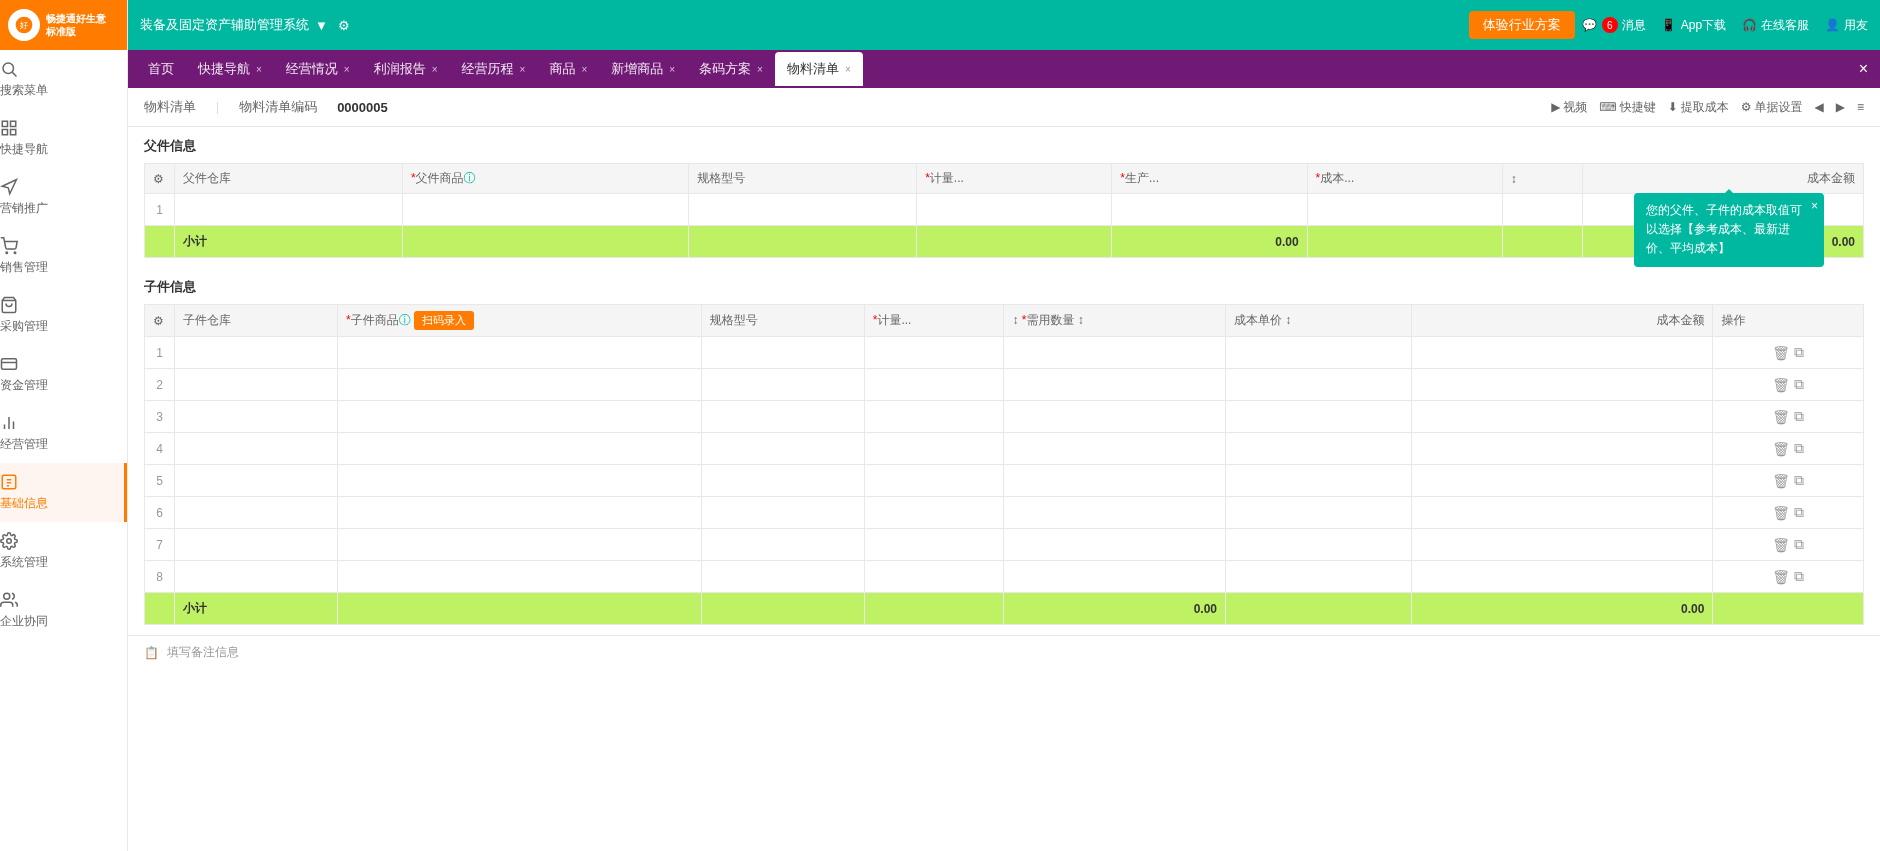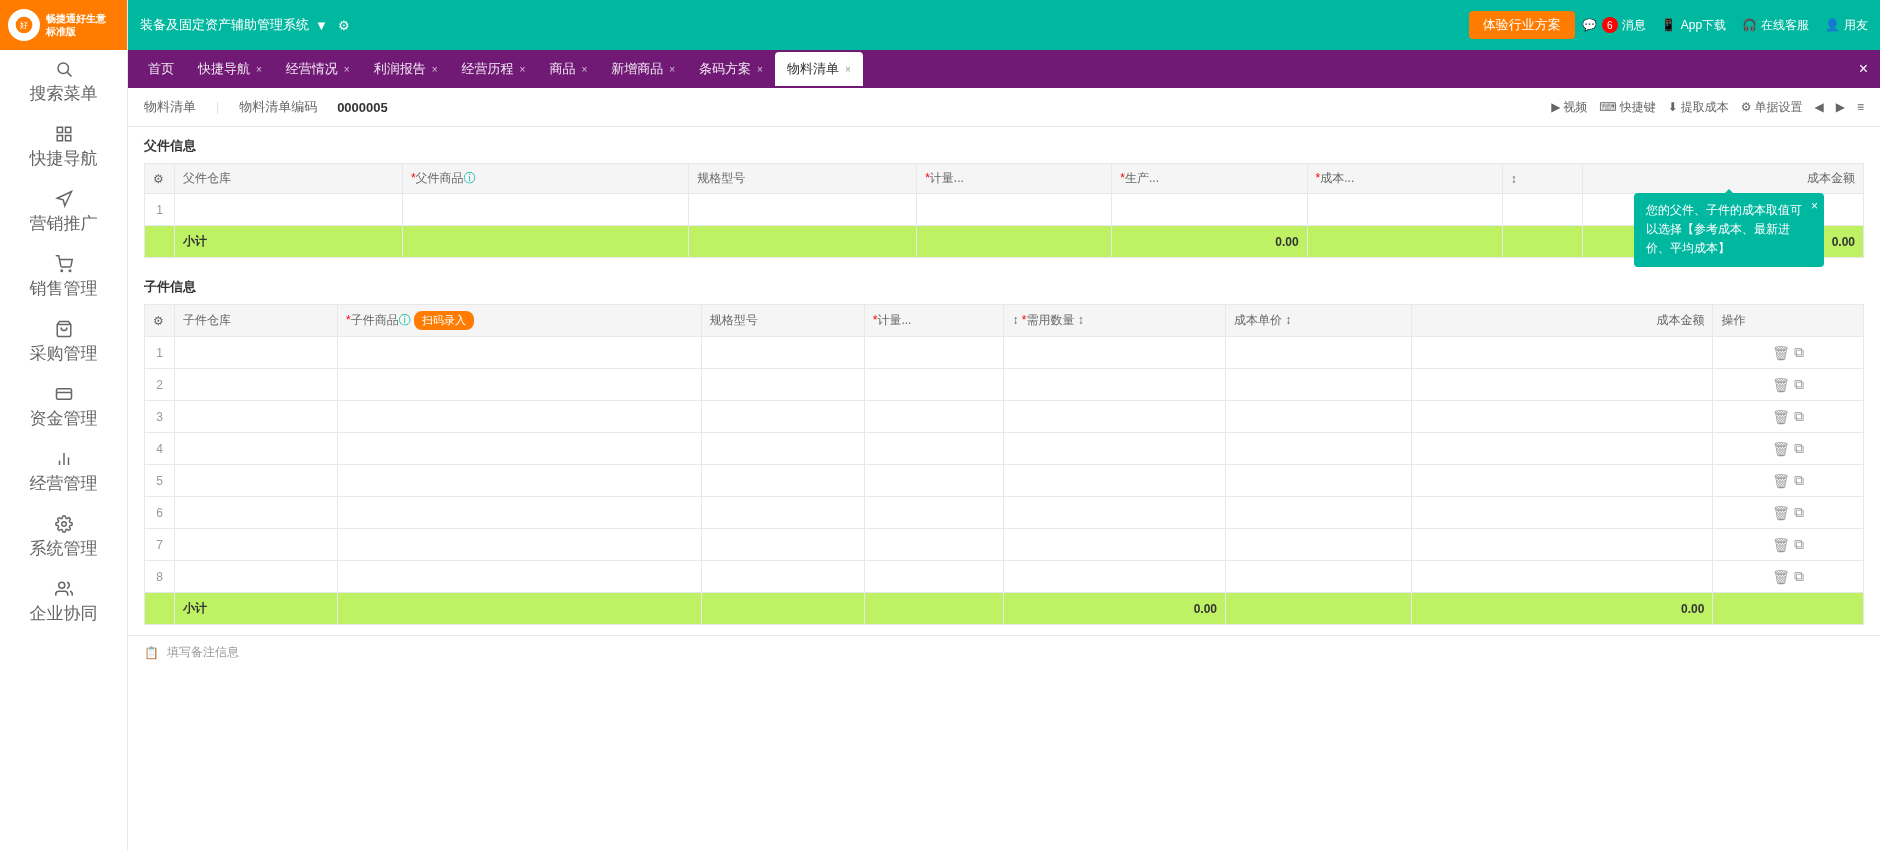--- a/index.html
+++ b/index.html
@@ -4,21 +4,21 @@
   <style>
     * { box-sizing: border-box; margin: 0; padding: 0; }
     body { font-family: 'Microsoft YaHei', Arial, sans-serif; font-size: 12px; background: #f5f5f5; display: flex; height: 851px; overflow: hidden; }
 
     
     .sidebar { width: 128px; background: #fff; border-right: 1px solid #e8e8e8; display: flex; flex-direction: column; flex-shrink: 0; }
     .sidebar-logo { background: #ff7c00; color: white; padding: 10px 8px; display: flex; align-items: center; gap: 6px; height: 50px; }
     .sidebar-logo-icon { width: 32px; height: 32px; background: white; border-radius: 50%; display: flex; align-items: center; justify-content: center; }
     .sidebar-logo-icon svg { width: 20px; height: 20px; }
     .sidebar-logo-text { font-size: 10px; font-weight: bold; color: white; line-height: 1.3; }
-    .sidebar-item { display: flex; flex-direction: column; align-items: center; padding: 10px 0; cursor: pointer; color: #666; gap: 4px; font-size: 17px; }
+    .sidebar-item { display: flex; flex-direction: column; align-items: flex-start; padding: 10px 0; cursor: pointer; color: #666; gap: 4px; font-size: 12px; }
     .sidebar-item.active { color: #ff7c00; background: #fff5f0; border-right: 3px solid #ff7c00; }
     .sidebar-item svg { width: 18px; height: 18px; }
 
     
     .main { flex: 1; display: flex; flex-direction: column; overflow: hidden; }
 
     
     .topbar { background: #00b8a0; height: 50px; display: flex; align-items: center; padding: 0 12px; gap: 8px; flex-shrink: 0; }
     .topbar-system { color: white; font-size: 13px; flex: 1; display: flex; align-items: center; gap: 6px; }
     .topbar-trial-btn { background: #ff7c00; color: white; border: none; border-radius: 4px; padding: 5px 14px; font-size: 13px; cursor: pointer; }
@@ -51,21 +51,21 @@
     .section-title { font-size: 13px; font-weight: bold; color: #333; margin-bottom: 8px; }
 
     
     .data-table { width: 100%; border-collapse: collapse; font-size: 12px; }
     .data-table th { background: #f5f5f5; border: 1px solid #e8e8e8; padding: 6px 8px; text-align: left; color: #666; font-weight: normal; white-space: nowrap; }
     .data-table td { border: 1px solid #e8e8e8; padding: 4px 8px; color: #333; height: 32px; }
     .data-table .row-num { color: #999; text-align: center; width: 30px; }
     .data-table .subtotal-row td { background: #bef264; font-weight: bold; }
     .data-table .subtotal-row .subtotal-value { color: #333; text-align: right; }
     .col-settings { width: 30px; text-align: center; cursor: pointer; }
-    .scan-btn { background: #ff7c00; color: white; border: none; border-radius: 8px; padding: 2px 8px; font-size: 11px; cursor: pointer; }
+    .scan-btn { background: #ff7c00; color: white; border: none; border-radius: 3px; padding: 2px 8px; font-size: 11px; cursor: pointer; }
     .action-icons { display: flex; gap: 4px; justify-content: center; align-items: center; }
     .action-icon { color: #999; cursor: pointer; font-size: 14px; }
 
     
     .tooltip-box { position: absolute; background: #00b8a0; color: white; border-radius: 4px; padding: 8px 12px; font-size: 12px; line-height: 1.6; z-index: 100; max-width: 200px; }
     .tooltip-box::before { content: ''; position: absolute; top: -8px; left: 50%; transform: translateX(-50%); border: 4px solid transparent; border-bottom-color: #00b8a0; }
     .tooltip-close { position: absolute; top: 4px; right: 6px; cursor: pointer; }
 
     
     .bottom-note { padding: 8px 16px; border-top: 1px solid #e8e8e8; display: flex; align-items: center; gap: 8px; color: #999; font-size: 12px; }
@@ -134,20 +134,29 @@
       </svg>
     <span>资金管理</span>
   </div>
   <div class="sidebar-item">
     <svg viewBox="0 0 24 24" fill="none" stroke="#666" stroke-width="2">
         <line x1="18" y1="20" x2="18" y2="10"></line>
         <line x1="12" y1="20" x2="12" y2="4"></line>
         <line x1="6" y1="20" x2="6" y2="14"></line>
       </svg>
     <span>经营管理</span>
+  </div>
+  <div class="sidebar-item active">
+    <svg viewBox="0 0 24 24" fill="none" stroke="#ff7c00" stroke-width="2">
+        <rect x="3" y="3" width="18" height="18" rx="2"></rect>
+        <line x1="9" y1="9" x2="15" y2="9"></line>
+        <line x1="9" y1="13" x2="15" y2="13"></line>
+        <line x1="9" y1="17" x2="12" y2="17"></line>
+      </svg>
+    <span style="color:#ff7c00;">基础信息</span>
   </div>
   <div class="sidebar-item">
     <svg viewBox="0 0 24 24" fill="none" stroke="#666" stroke-width="2">
         <circle cx="12" cy="12" r="3"></circle>
         <path d="M19.4 15a1.65 1.65 0 00.33 1.82l.06.06a2 2 0 010 2.83 2 2 0 01-2.83 0l-.06-.06a1.65 1.65 0 00-1.82-.33 1.65 1.65 0 00-1 1.51V21a2 2 0 01-4 0v-.09A1.65 1.65 0 009 19.4a1.65 1.65 0 00-1.82.33l-.06.06a2 2 0 01-2.83-2.83l.06-.06A1.65 1.65 0 004.68 15a1.65 1.65 0 00-1.51-1H3a2 2 0 010-4h.09A1.65 1.65 0 004.6 9a1.65 1.65 0 00-.33-1.82l-.06-.06a2 2 0 012.83-2.83l.06.06A1.65 1.65 0 009 4.68a1.65 1.65 0 001-1.51V3a2 2 0 014 0v.09a1.65 1.65 0 001 1.51 1.65 1.65 0 001.82-.33l.06-.06a2 2 0 012.83 2.83l-.06.06A1.65 1.65 0 0019.4 9a1.65 1.65 0 001.51 1H21a2 2 0 010 4h-.09a1.65 1.65 0 00-1.51 1z"></path>
       </svg>
     <span>系统管理</span>
   </div>
   <div class="sidebar-item">
     <svg viewBox="0 0 24 24" fill="none" stroke="#666" stroke-width="2">

